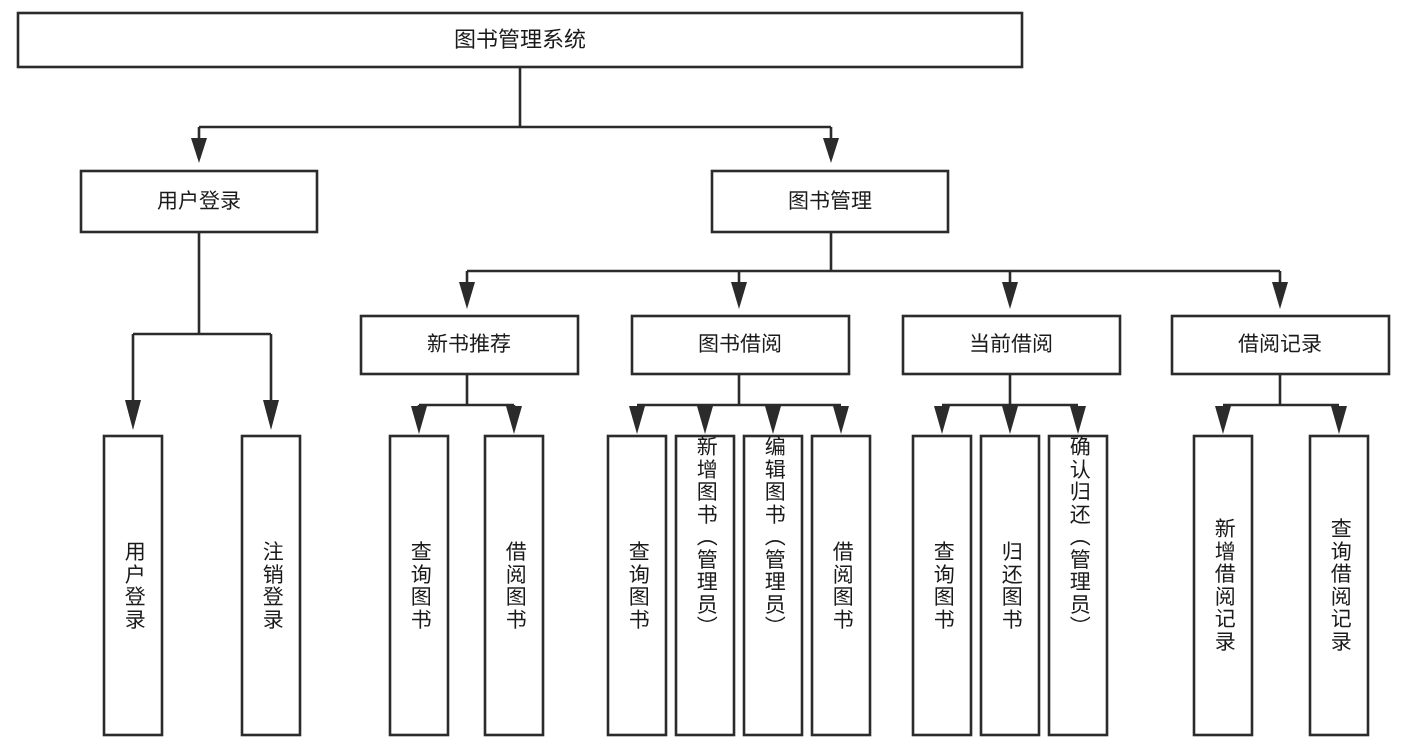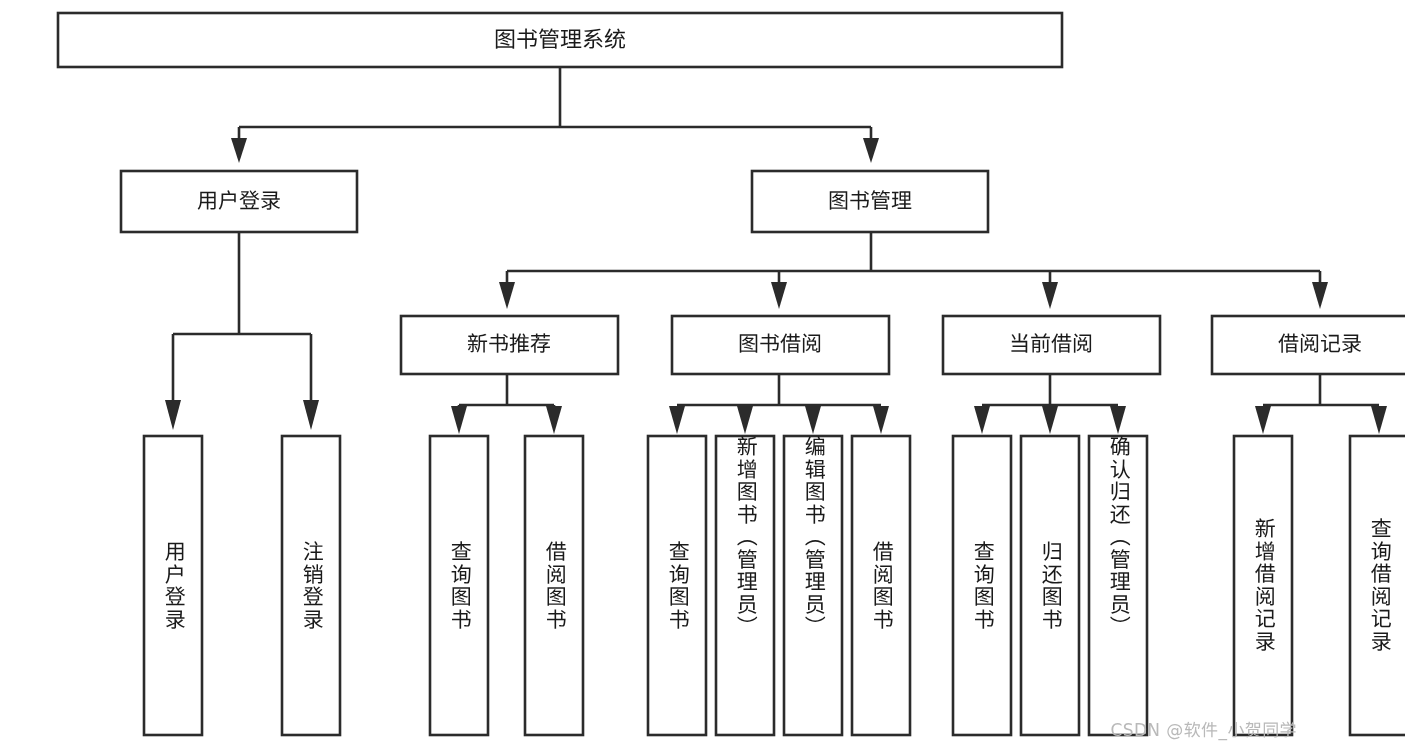--- a/index.html
+++ b/index.html
@@ -14,21 +14,20 @@
     position: relative;
     overflow: hidden;
     font-family: "DejaVu Sans", "Liberation Sans", sans-serif;
   }
   #diagram-root {
     position: absolute;
     left: 0;
     top: 0;
     width: 1265px;
     height: 747px;
-    margin-left: 40px;
   }
   svg.tree-canvas {
     display: block;
     width: 1405px;
     height: 747px;
   }
   .node-box {
     fill: #ffffff;
     stroke: #2b2b2b;
     stroke-width: 2.6;
@@ -251,14 +250,13 @@
     <span class="leaf-label">确认归还（管理员）</span>
   </div>
 
   <div class="leaf-label-wrap" style="left:1194px; top:436px; width:58px; height:299px;">
     <span class="leaf-label">新增借阅记录</span>
   </div>
   <div class="leaf-label-wrap" style="left:1310px; top:436px; width:58px; height:299px;">
     <span class="leaf-label">查询借阅记录</span>
   </div>
 
-  <div class="watermark">CSDN @软件_小贺同学</div>
 </div>
 
 </body></html>

